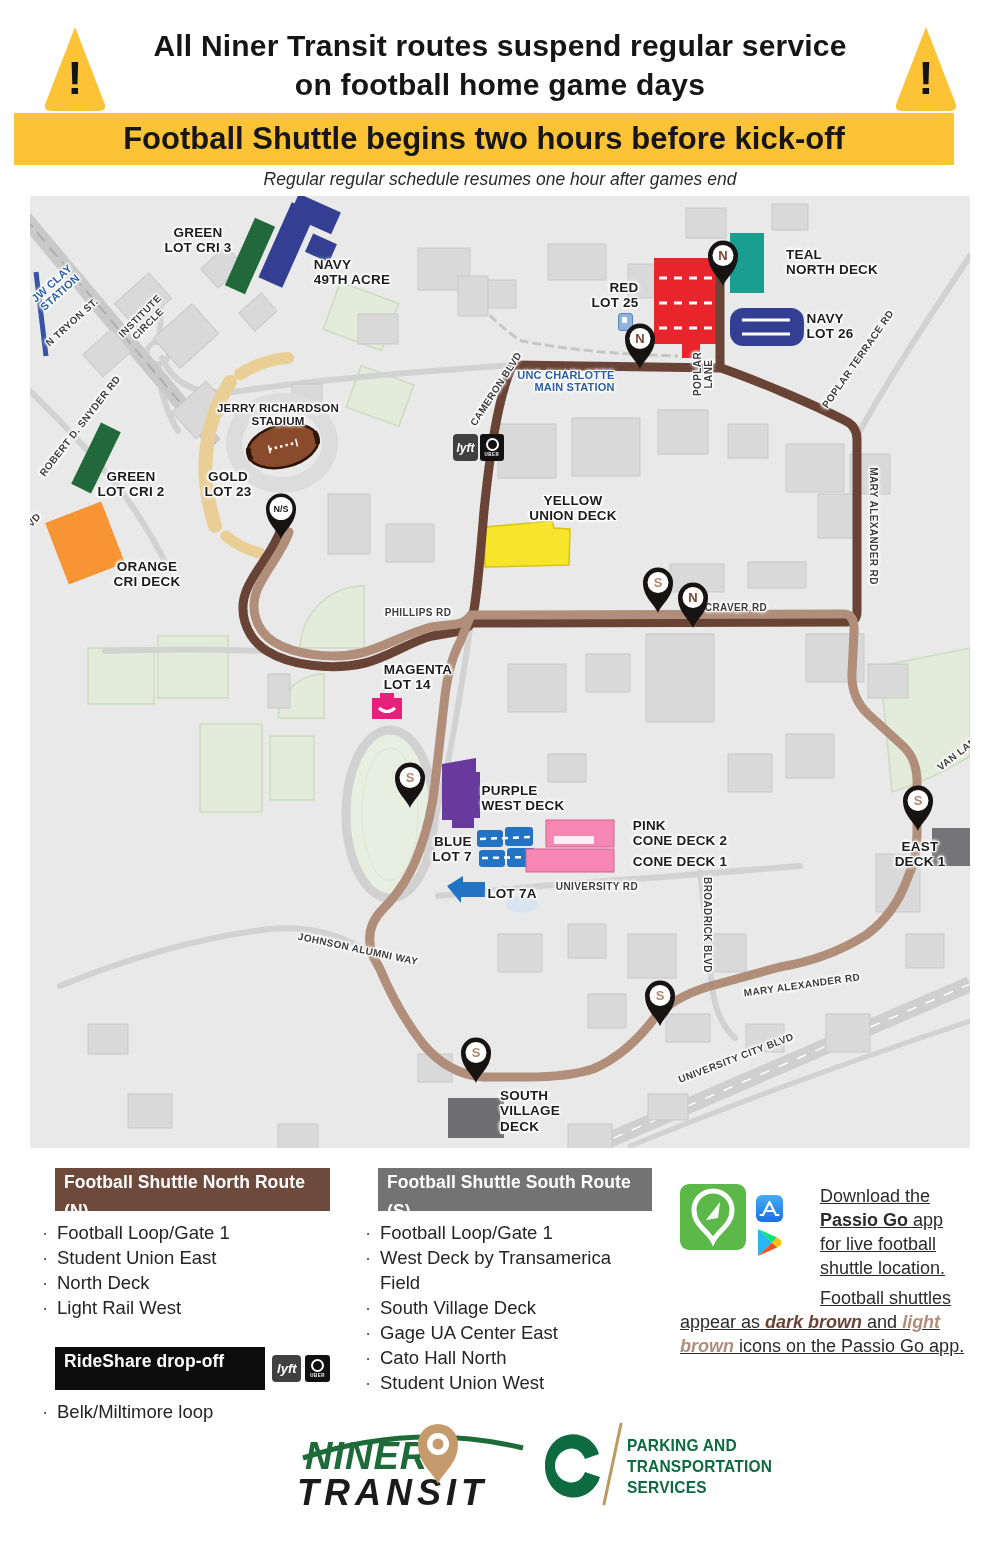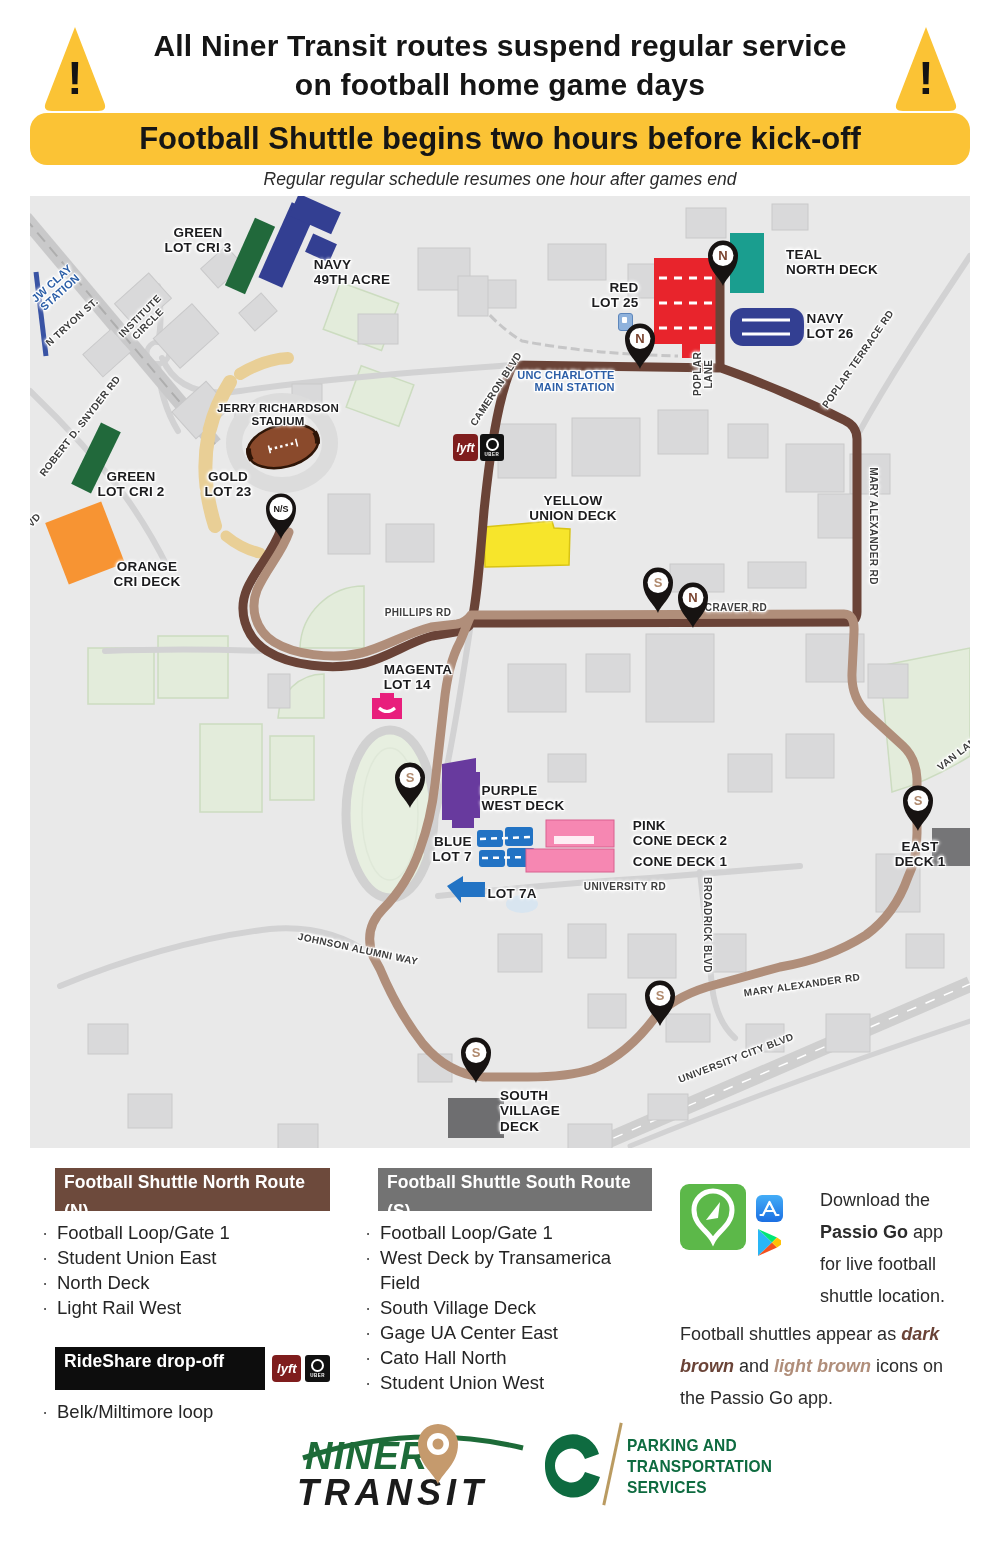--- a/index.html
+++ b/index.html
@@ -1,36 +1,36 @@
 <!DOCTYPE html>
 <html><head>
 <meta charset="utf-8">
 <style>
   html,body{margin:0;padding:0;background:#fff;}
   body{width:1000px;height:1551px;position:relative;font-family:"Liberation Sans",sans-serif;overflow:hidden;}
   .abs{position:absolute;}
   
   .warn-tri{position:absolute;width:66px;height:90px;}
   .title{position:absolute;left:0;top:26px;width:1000px;text-align:center;font-weight:bold;font-size:30px;line-height:39px;color:#151515;letter-spacing:.2px;}
-  .banner{position:absolute;left:30px;top:113px;width:940px;height:52px;background:#FBC335;text-align:center;font-weight:bold;font-size:31px;line-height:52px;color:#161616;border-radius:17px;}
+  .banner{position:absolute;left:14px;top:113px;width:940px;height:52px;background:#FBC335;text-align:center;font-weight:bold;font-size:31px;line-height:52px;color:#161616;}
   .subtitle{position:absolute;left:0;top:169px;width:1000px;text-align:center;font-style:italic;font-size:17.5px;color:#2a2a2a;}
   
   #map{position:absolute;left:30px;top:196px;width:940px;height:952px;background:#e9e9e9;overflow:hidden;}
   #map svg.art{position:absolute;left:0;top:0;}
   .mlabel{position:absolute;transform:translate(-50%,-50%);font-weight:bold;white-space:pre;text-align:center;line-height:1.13;
     text-shadow:-1px -1px 0 #fff,1px -1px 0 #fff,-1px 1px 0 #fff,1px 1px 0 #fff,0 2px 3px #fff,0 -2px 3px #fff,2px 0 3px #fff,-2px 0 3px #fff;}
   .mlabel.lot{font-size:13.5px;color:#1c1c1e;letter-spacing:.2px;}
   .mlabel.sm{font-size:11.5px;}
   .mlabel.tl{text-align:left;}
   .mlabel.tr{text-align:right;}
   .mlabel.road{font-size:10px;color:#3d3d3d;letter-spacing:.4px;}
   .mlabel.station{font-size:11px;color:#2B5EA7;letter-spacing:.2px;}
   .pin{position:absolute;z-index:6;}
   .rs-map{position:absolute;left:423px;top:238px;z-index:5;display:flex;}
-  .lyft-ic{background:#7f1d1d;color:#fff;border-radius:4px;display:flex;align-items:center;justify-content:center;font-weight:bold;font-style:italic;}
+  .lyft-ic{background:#404040;color:#fff;border-radius:4px;display:flex;align-items:center;justify-content:center;font-weight:bold;font-style:italic;}
   .uber-ic{background:#111;color:#fff;border-radius:3px;display:flex;flex-direction:column;align-items:center;justify-content:center;}
   .uber-ic .ring{width:9px;height:9px;border:2.5px solid #fff;border-radius:50%;}
   .uber-ic .word{font-size:4.5px;font-weight:bold;letter-spacing:.5px;margin-top:1px;}
   .rs-map .lyft-ic{width:25px;height:27px;font-size:12px;margin-right:2px;}
   .rs-map .uber-ic{width:24px;height:27px;}
   .station-ic{position:absolute;left:588px;top:117px;width:13px;height:16px;background:#8FB2DC;border:1px solid #5d86bb;border-radius:3px;z-index:4;}
   .station-ic:after{content:"";position:absolute;left:3px;top:3px;width:5px;height:6px;background:#fff;border-radius:1px;}
   
   .lg-col{position:absolute;}
   .lg-header{height:43px;line-height:29px;padding-left:9px;color:#fff;font-weight:bold;font-size:17.5px;letter-spacing:.1px;margin-left:20px;}
@@ -38,21 +38,21 @@
   .lg-header.south{background:#737373;}
   .lg-header.track{background:#6CBD55;}
   .lg-header.black{background:#0d0d0d;}
   .lg-list{margin-top:9px;}
   .bullet{position:relative;padding-left:22px;font-size:18.5px;line-height:25px;color:#252525;}
   .bullet .dot{position:absolute;left:7px;color:#555;}
   .rideshare-row{display:flex;align-items:center;margin-top:27px;}
   .rideshare-row .lg-header{width:213px;}
   .rideshare-row .lyft-ic{width:31px;height:27px;font-size:13px;margin-left:7px;}
   .rideshare-row .uber-ic{width:26px;height:27px;margin-left:4px;}
-  .track-body{margin-top:16px;font-size:18px;line-height:32px;color:#2b2b2b;}
+  .track-body{margin-top:16px;font-size:18px;line-height:24px;color:#2b2b2b;text-decoration:underline;}
   .float-icons{float:left;width:140px;height:110px;position:relative;}
   .passio{position:absolute;left:0;top:0;width:66px;height:66px;background:#5CB849;border-radius:9px;}
   .store-col{position:absolute;left:76px;top:11px;}
   .appstore{width:27px;height:27px;border-radius:6px;background:linear-gradient(#43adf7,#1c6fe2);display:block;}
   .gplay{margin-top:6px;display:block;}
   .track-body p{margin:0 0 6px 0;}
   .track-body .b{font-weight:bold;}
   .track-body .bi{font-weight:bold;font-style:italic;}
   .track-body .dark{color:#6A4337;}
   .track-body .light{color:#B08E7A;}
@@ -314,21 +314,21 @@
       <div class="mlabel lot tl" style="left: 388px; top: 481px;">MAGENTA
 LOT 14</div>
       <div class="mlabel lot tl" style="left: 493px; top: 602px;">PURPLE
 WEST DECK</div>
       <div class="mlabel lot tr" style="left: 422px; top: 653px;">BLUE
 LOT 7</div>
       <div class="mlabel lot tl" style="left: 650px; top: 637px;">PINK
 CONE DECK 2</div>
       <div class="mlabel lot tl" style="left: 650px; top: 666px;">CONE DECK 1</div>
       <div class="mlabel lot" style="left: 482px; top: 698px;">LOT 7A</div>
-      <div class="mlabel road" style="left: 577px; top: 691px; padding-left: 36px;">UNIVERSITY RD</div>
+      <div class="mlabel road" style="left: 549px; top: 691px; padding-left: 36px;">UNIVERSITY RD</div>
       <div class="mlabel road" style="left: 677px; top: 729px; transform: translate(-50%, -50%) rotate(90deg);">BROADRICK BLVD</div>
       <div class="mlabel road" style="left: 927px; top: 558px; transform: translate(-50%, -50%) rotate(-38deg);">VAN LAN</div>
       <div class="mlabel lot" style="left: 890px; top: 658px;">EAST
 DECK 1</div>
       <div class="mlabel road" style="left: 328px; top: 753px; transform: translate(-50%, -50%) rotate(12deg);">JOHNSON ALUMNI WAY</div>
       <div class="mlabel road" style="left: 772px; top: 789px; transform: translate(-50%, -50%) rotate(-8deg);">MARY ALEXANDER RD</div>
       <div class="mlabel road" style="left: 706px; top: 862px; transform: translate(-50%, -50%) rotate(-21deg);">UNIVERSITY CITY BLVD</div>
       <div class="mlabel lot tl" style="left: 500px; top: 915px;">SOUTH
 VILLAGE
 DECK</div>

